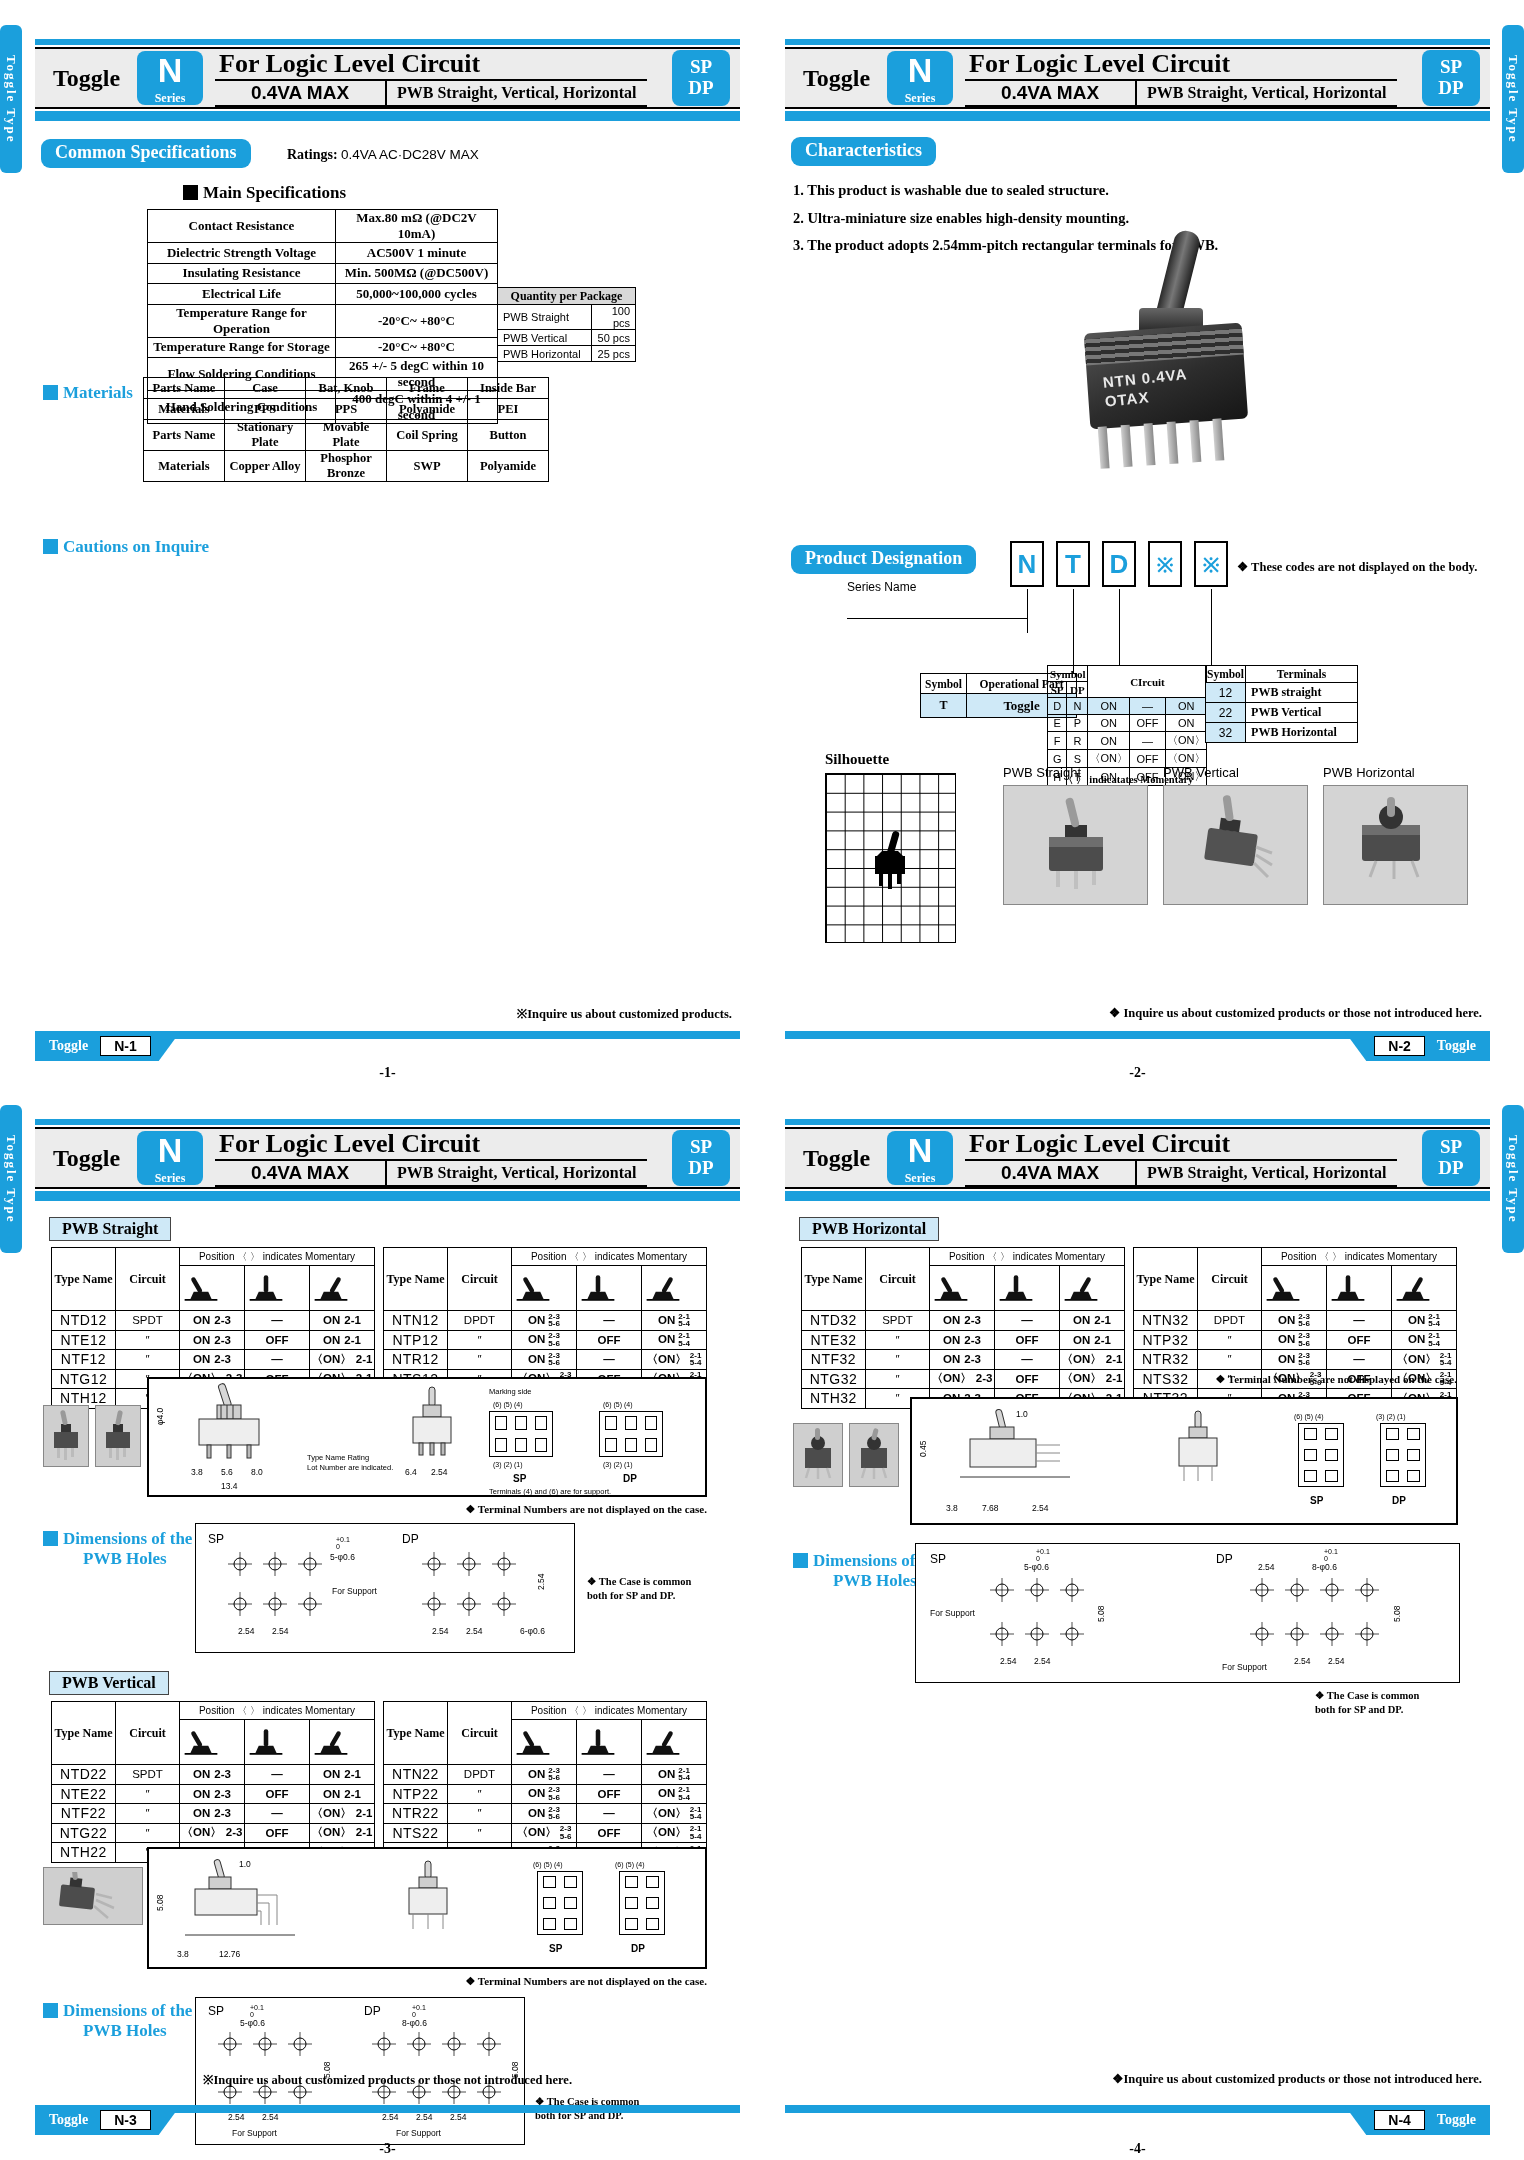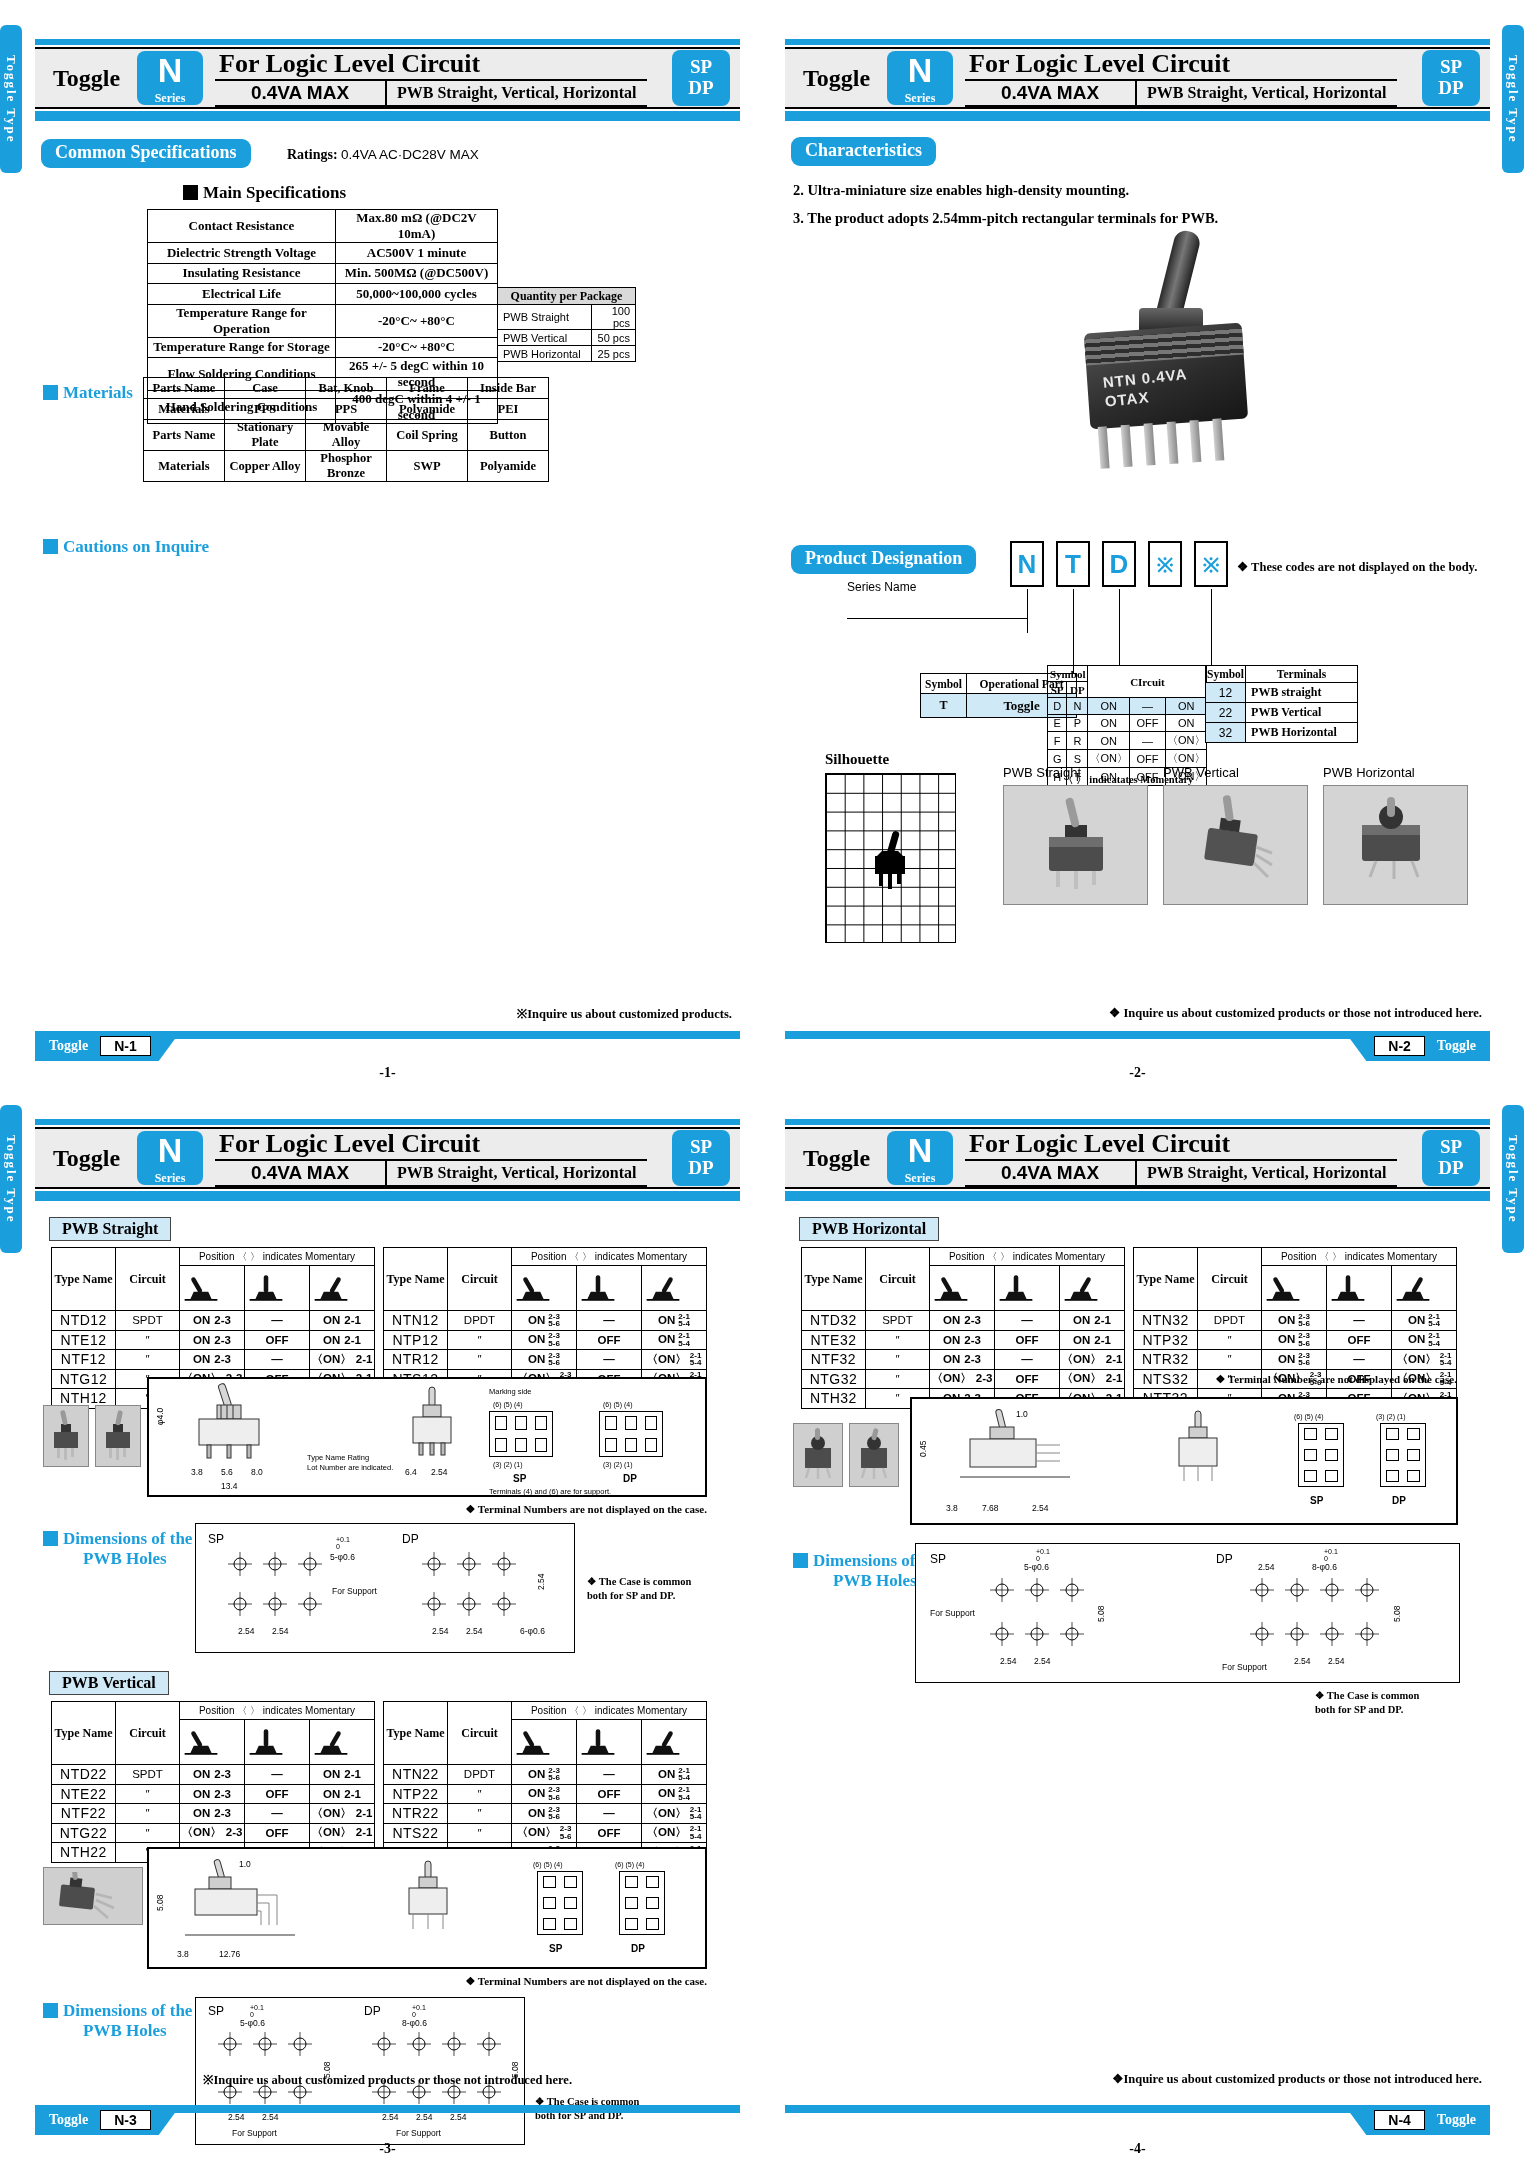--- a/index.html
+++ b/index.html
@@ -254,21 +254,21 @@
         <tr>
           <td>Materials</td>
           <td>PPS</td>
           <td>PPS</td>
           <td>Polyamide</td>
           <td>PEI</td>
         </tr>
         <tr>
           <td>Parts Name</td>
           <td>Stationary Plate</td>
-          <td>Movable Alloy</td>
+          <td>Movable Plate</td>
           <td>Coil Spring</td>
           <td>Button</td>
         </tr>
         <tr>
           <td>Materials</td>
           <td>Copper Alloy</td>
           <td>Phosphor Bronze</td>
           <td>SWP</td>
           <td>Polyamide</td>
         </tr>
@@ -312,20 +312,21 @@
       <div class="spdp">
           <span>SP</span>
           <span>DP</span>
         </div>
     </div>
     <div style="position:absolute;left:0;top:86px;width:100%;height:10px;background:var(--acc)"></div>
   </div>
 
   <div class="bluelbl" style="left:6px;top:112px">Characteristics</div>
   <div style="position:absolute;left:8px;top:152px;width:660px">
+    <div class="chline">1. This product is washable due to sealed structure.</div>
     <div class="chline">2. Ultra-miniature size enables high-density mounting.</div>
     <div class="chline">3. The product adopts 2.54mm-pitch rectangular terminals for PWB.</div>
   </div>
 
   <div class="bigphoto" style="left:262px;top:205px">
     <div class="bp-lever"></div>
     <div class="bp-bush"></div>
     <div class="bp-body">
       <div class="bp-ridge"></div>
       <div class="bp-mark"><span>NTN 0.4VA</span><br><span>OTAX</span></div>

